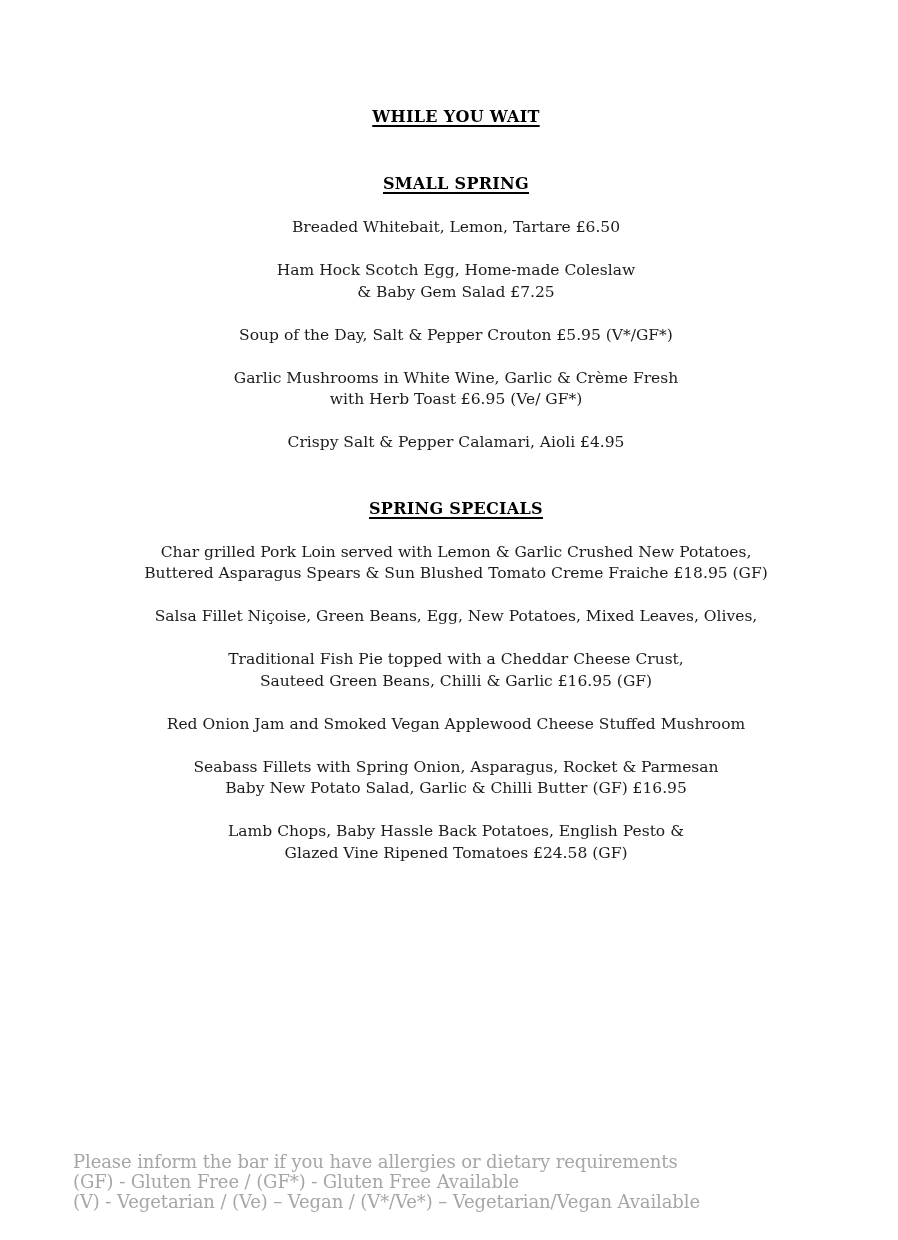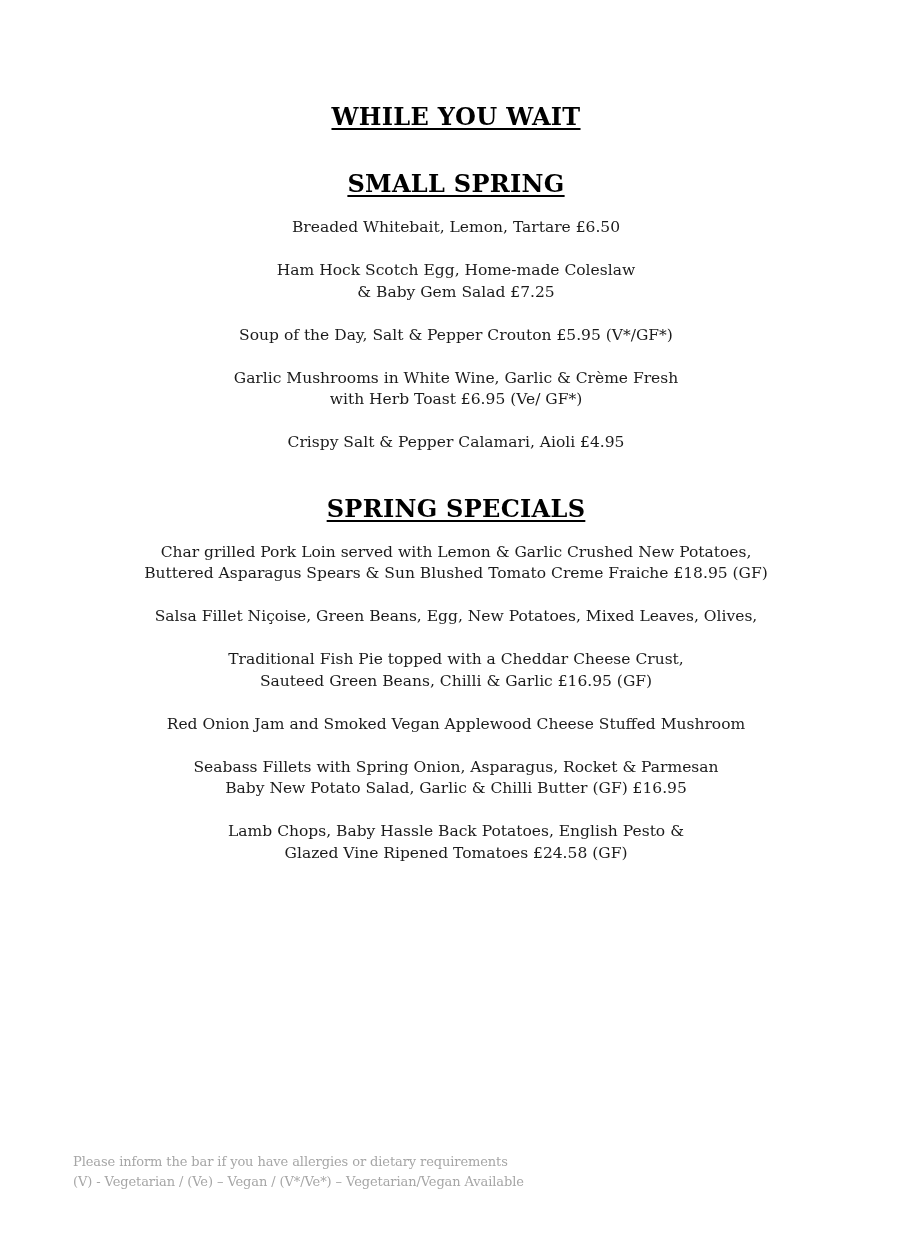--- a/index.html
+++ b/index.html
@@ -20,21 +20,21 @@
     position: absolute;
     top: 0;
     left: 0;
     width: 100%;
     padding-top: 105px;
     padding-left: 14px;
     box-sizing: border-box;
     text-align: center;
   }
   .section-title {
-    font-size: 24px;
+    font-size: 16px;
     font-weight: 700;
     color: #000000;
     letter-spacing: 0.3px;
     text-decoration: underline;
     text-decoration-thickness: 2px;
     text-underline-offset: 3px;
     line-height: 24px;
     margin: 43px 0 21px 0;
   }
   .menu-section:first-child .section-title {
@@ -48,21 +48,21 @@
   }
   .menu-item-line {
     display: block;
     white-space: nowrap;
   }
   .footer {
     position: absolute;
     left: 73px;
     top: 1152px;
     text-align: left;
-    font-size: 13px;
+    font-size: 18px;
     line-height: 20px;
     color: #a6a6a6;
     letter-spacing: -0.1px;
   }
   .footer p {
     margin: 0;
   }
 </style>
 </head>
 <body>
@@ -138,16 +138,17 @@
     <span class="menu-item-line">Lamb Chops, Baby Hassle Back Potatoes, English Pesto &amp;</span>
 
     <span class="menu-item-line">Glazed Vine Ripened Tomatoes £24.58 (GF)</span>
   </p>
   </div>
     </section>
   </main>
 
   <footer class="footer">
     <p>Please inform the bar if you have allergies or dietary requirements</p>
+    <p>(GF) -  Gluten Free / (GF*) -  Gluten Free Available</p>
     <p>(V) - Vegetarian / (Ve) – Vegan / (V*/Ve*) – Vegetarian/Vegan Available</p>
   </footer>
 
 </div>
 
 </body></html>

